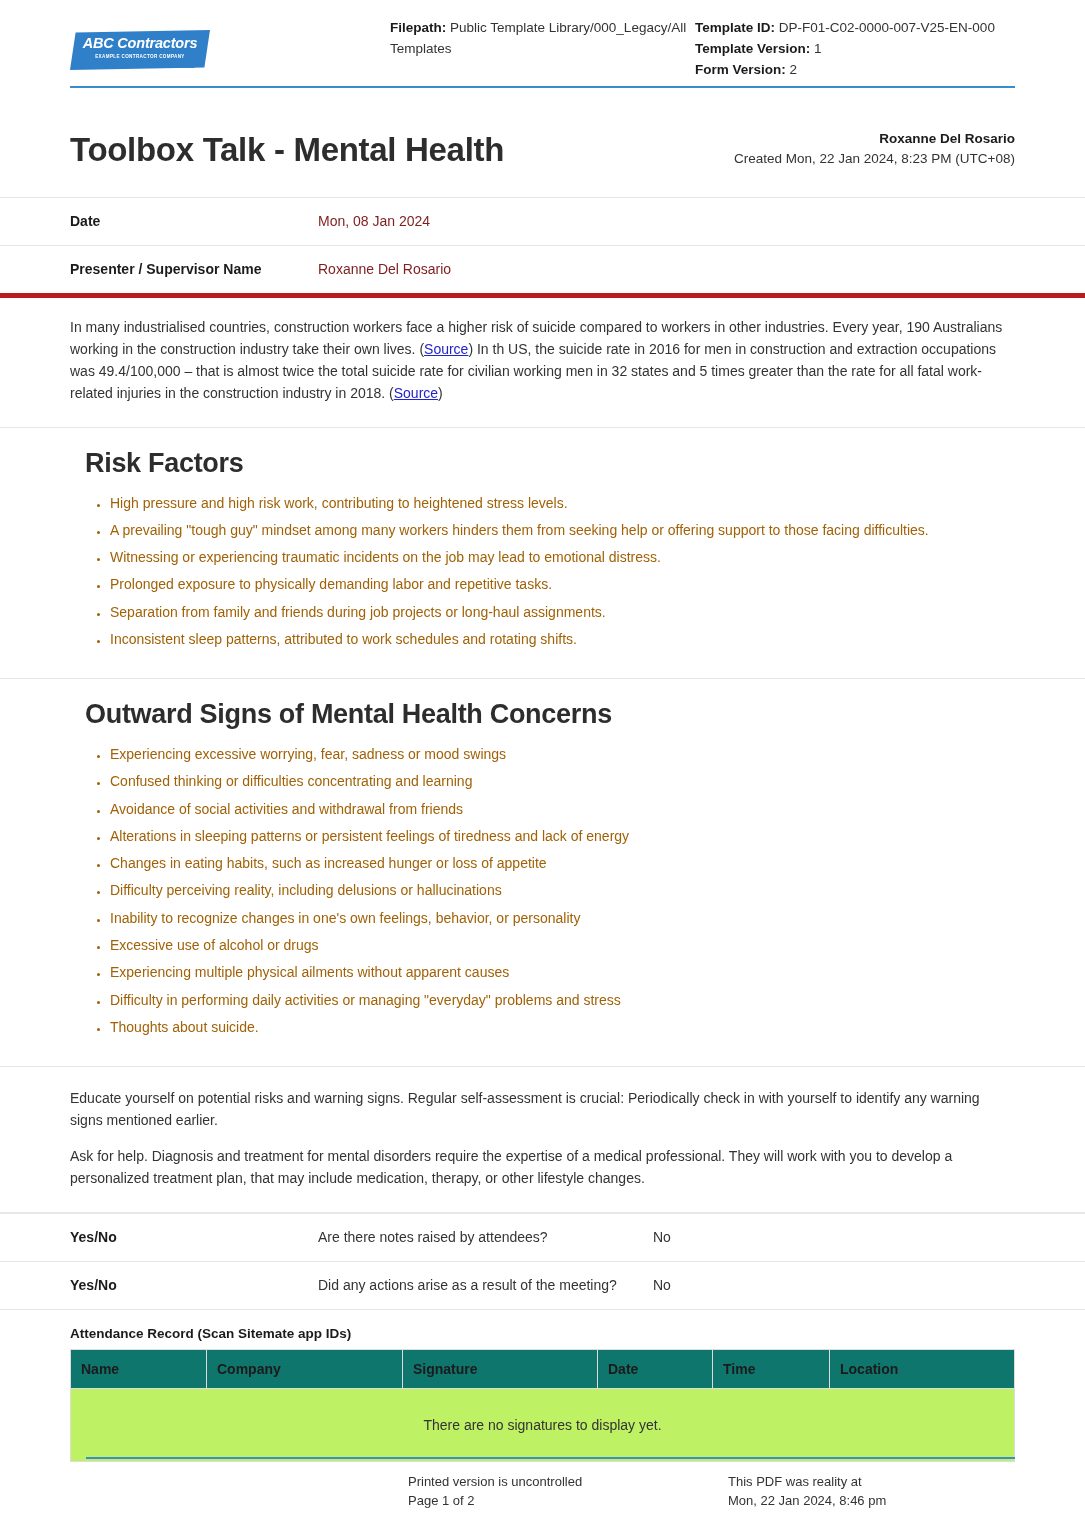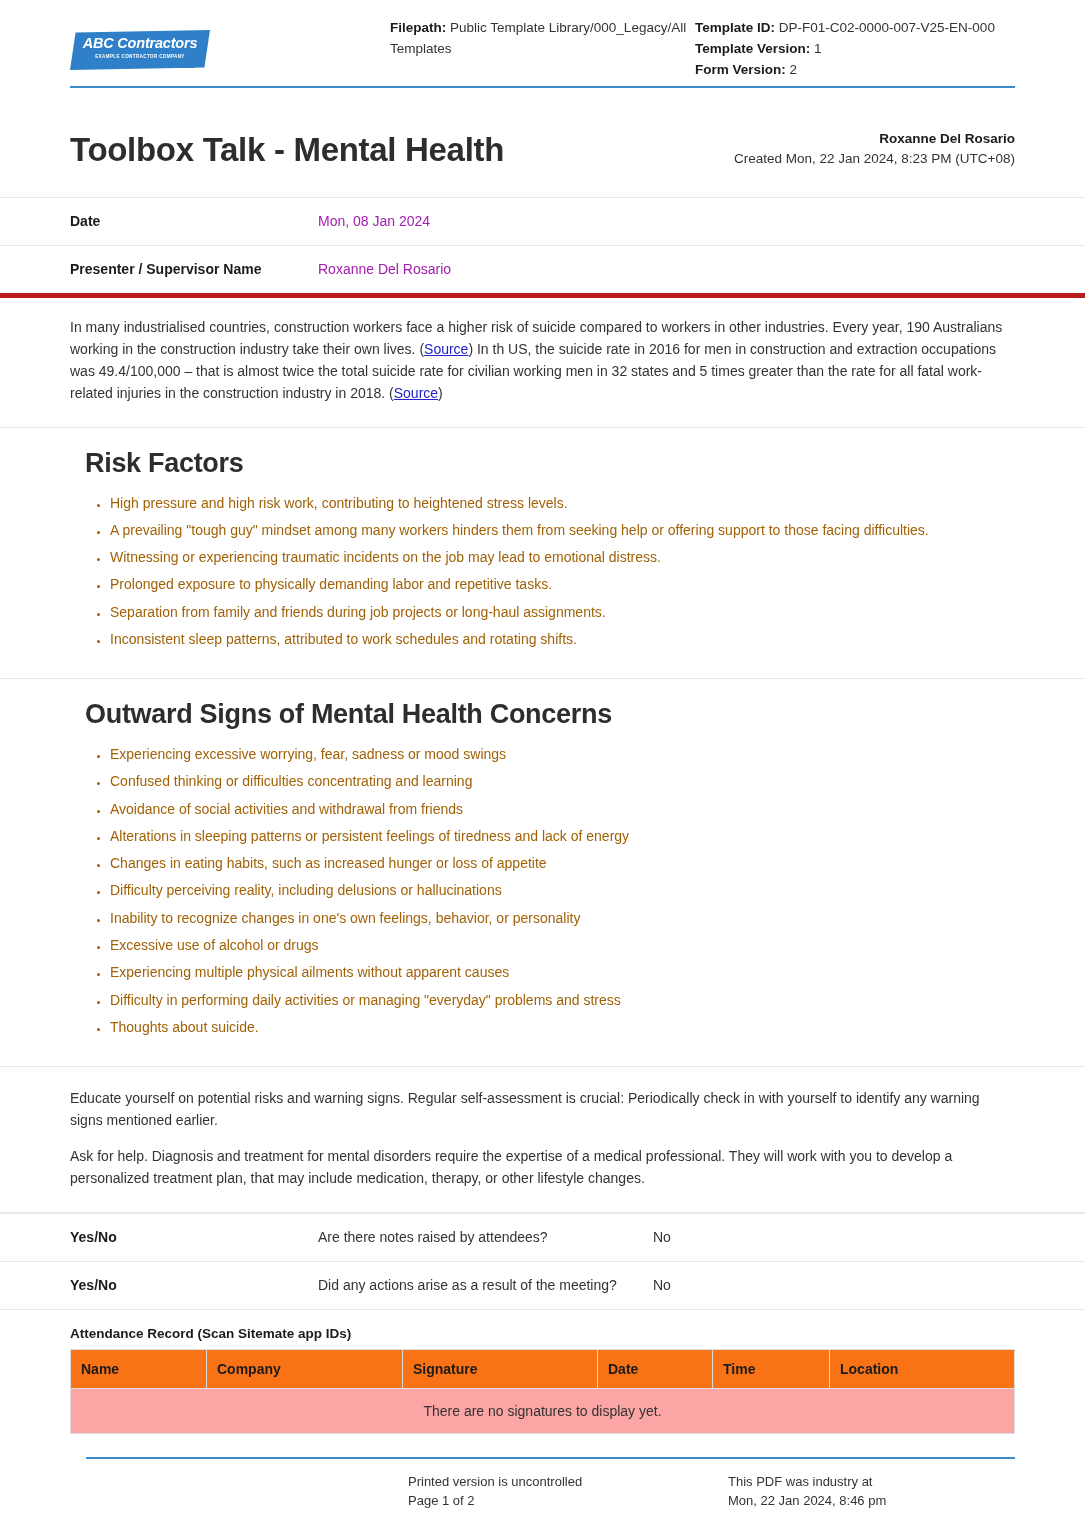--- a/index.html
+++ b/index.html
@@ -119,21 +119,21 @@
     padding: 13px 45px 13px 70px;
     font-size: 14px;
     line-height: 1.5;
   }
   .field-row:last-child { border-bottom: 5px solid #b91c1c; }
   .field-label {
     flex: 0 0 248px;
     font-weight: bold;
     color: #1b1b1b;
   }
-  .field-value { color: #a21caf; flex: 1 1 auto; }
+  .field-value { color: #7f1d1d; flex: 1 1 auto; }
   .intro {
     padding: 18px 70px 22px 70px;
     font-size: 14px;
     line-height: 1.58;
     color: #333;
     border-bottom: 1px solid #e6e7e9;
   }
   a.src {
     color: #2222cc;
     text-decoration: underline;
@@ -198,36 +198,36 @@
     font-weight: bold;
     color: #1b1b1b;
     margin-bottom: 8px;
   }
   table.att {
     width: 944px;
     border-collapse: collapse;
     table-layout: fixed;
   }
   table.att th {
-    background: #f97316;
+    background: #0f766e;
     border: 1px solid #dcdcdc;
     text-align: left;
     font-size: 14px;
     font-weight: bold;
     color: #1b1b1b;
     padding: 11px 10px;
   }
   table.att td.empty {
     border: 1px solid #dcdcdc;
     border-top: none;
     text-align: center;
     font-size: 14px;
     color: #333;
-    padding: 14px 10px;
-    background: #fca5a5;
+    padding: 28px 10px;
+    background: #bef264;
   }
 
   
   .footer {
     position: absolute;
     left: 16px; right: 0;
     bottom: 26px;
   }
   .footer-rule {
     margin: 0 70px 14px 70px;
@@ -382,19 +382,19 @@
   </div>
 
   <div class="footer">
     <div class="footer-rule"></div>
     <div class="footer-cols">
       <div class="footer-left">
         <div>Printed version is uncontrolled</div>
         <div>Page 1 of 2</div>
       </div>
       <div class="footer-right">
-        <div>This PDF was industry at</div>
+        <div>This PDF was reality at</div>
         <div>Mon, 22 Jan 2024, 8:46 pm</div>
       </div>
     </div>
   </div>
 
 </div>
 
 </body></html>

